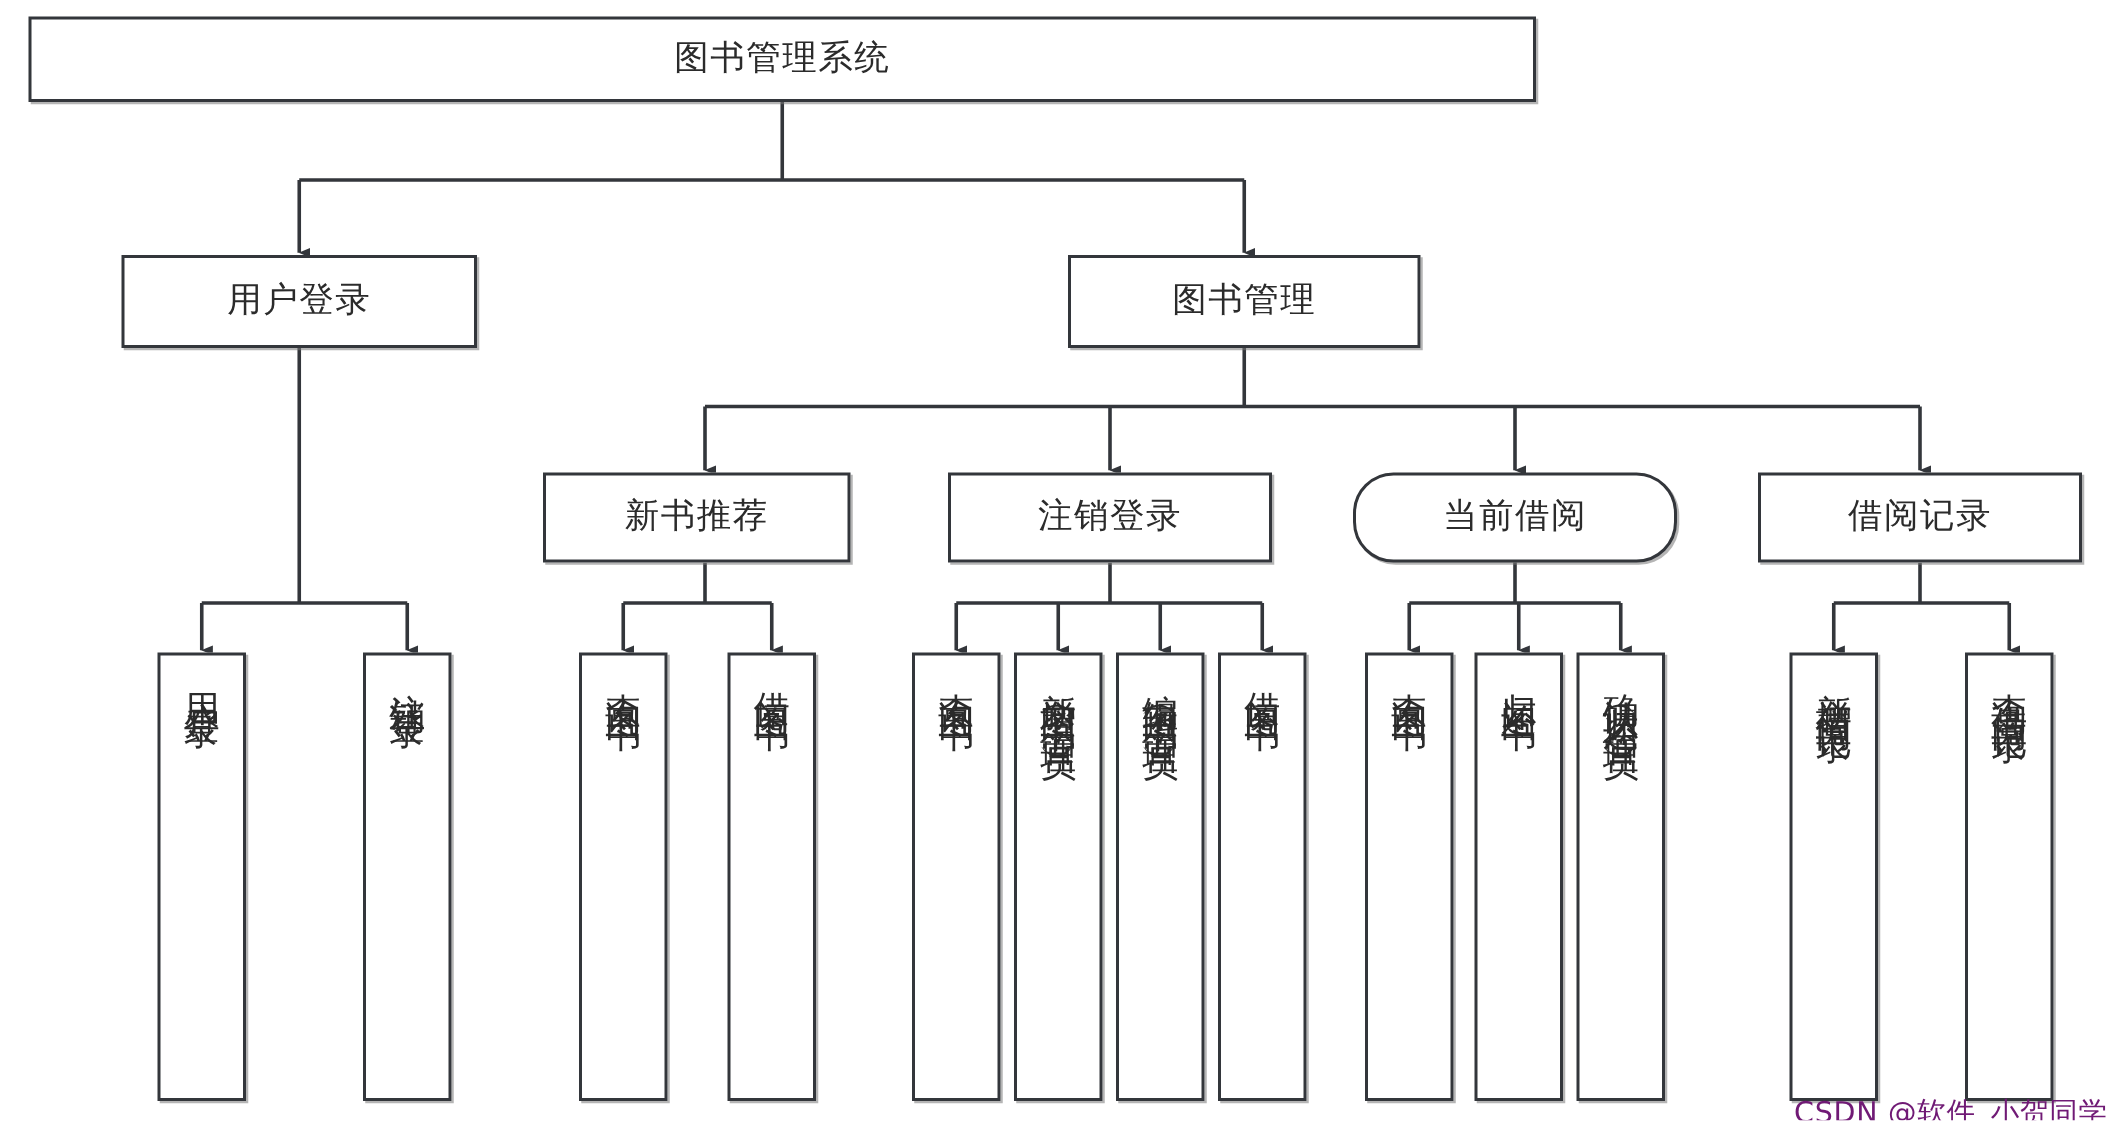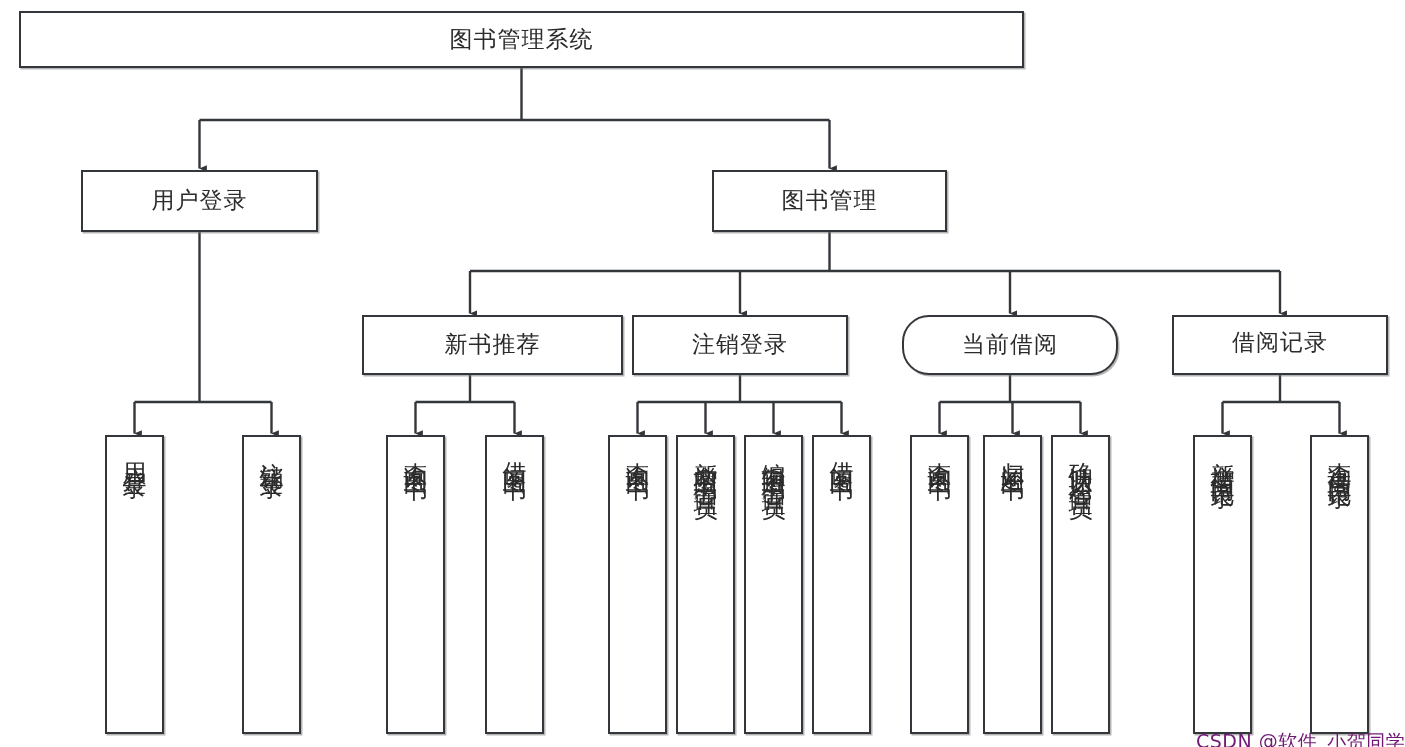--- a/index.html
+++ b/index.html
@@ -115,30 +115,30 @@
   <div id="nodes-layer">
       <div class="node-box" style="left: 19px; top: 11px; width: 1005px; height: 57px;">
         <span class="node-label">图书管理系统</span>
       </div>
       <div class="node-box" style="left: 81px; top: 170px; width: 237px; height: 62px;">
         <span class="node-label">用户登录</span>
       </div>
       <div class="node-box" style="left: 712px; top: 170px; width: 235px; height: 62px;">
         <span class="node-label">图书管理</span>
       </div>
-      <div class="node-box" style="left: 362px; top: 315px; width: 261px; height: 60px;">
+      <div class="node-box" style="left: 362px; top: 315px; width: 205px; height: 60px;">
         <span class="node-label">新书推荐</span>
       </div>
       <div class="node-box" style="left: 632px; top: 315px; width: 216px; height: 60px;">
         <span class="node-label">注销登录</span>
       </div>
       <div class="node-box" style="left: 902px; top: 315px; width: 216px; height: 60px; border-radius: 27px;">
         <span class="node-label">当前借阅</span>
       </div>
-      <div class="node-box" style="left: 1172px; top: 315px; width: 216px; height: 60px; font-family: Liberation Mono, monospace;">
+      <div class="node-box" style="left: 1172px; top: 315px; width: 216px; height: 60px;">
         <span class="node-label">借阅记录</span>
       </div>
       <div class="node-box leaf" style="left: 105px; top: 435px; width: 59px; height: 299px;">
         <span class="node-label">用户登录</span>
       </div>
       <div class="node-box leaf" style="left: 242px; top: 435px; width: 59px; height: 299px;">
         <span class="node-label">注销登录</span>
       </div>
       <div class="node-box leaf" style="left: 386px; top: 435px; width: 59px; height: 299px;">
         <span class="node-label">查询图书</span>

